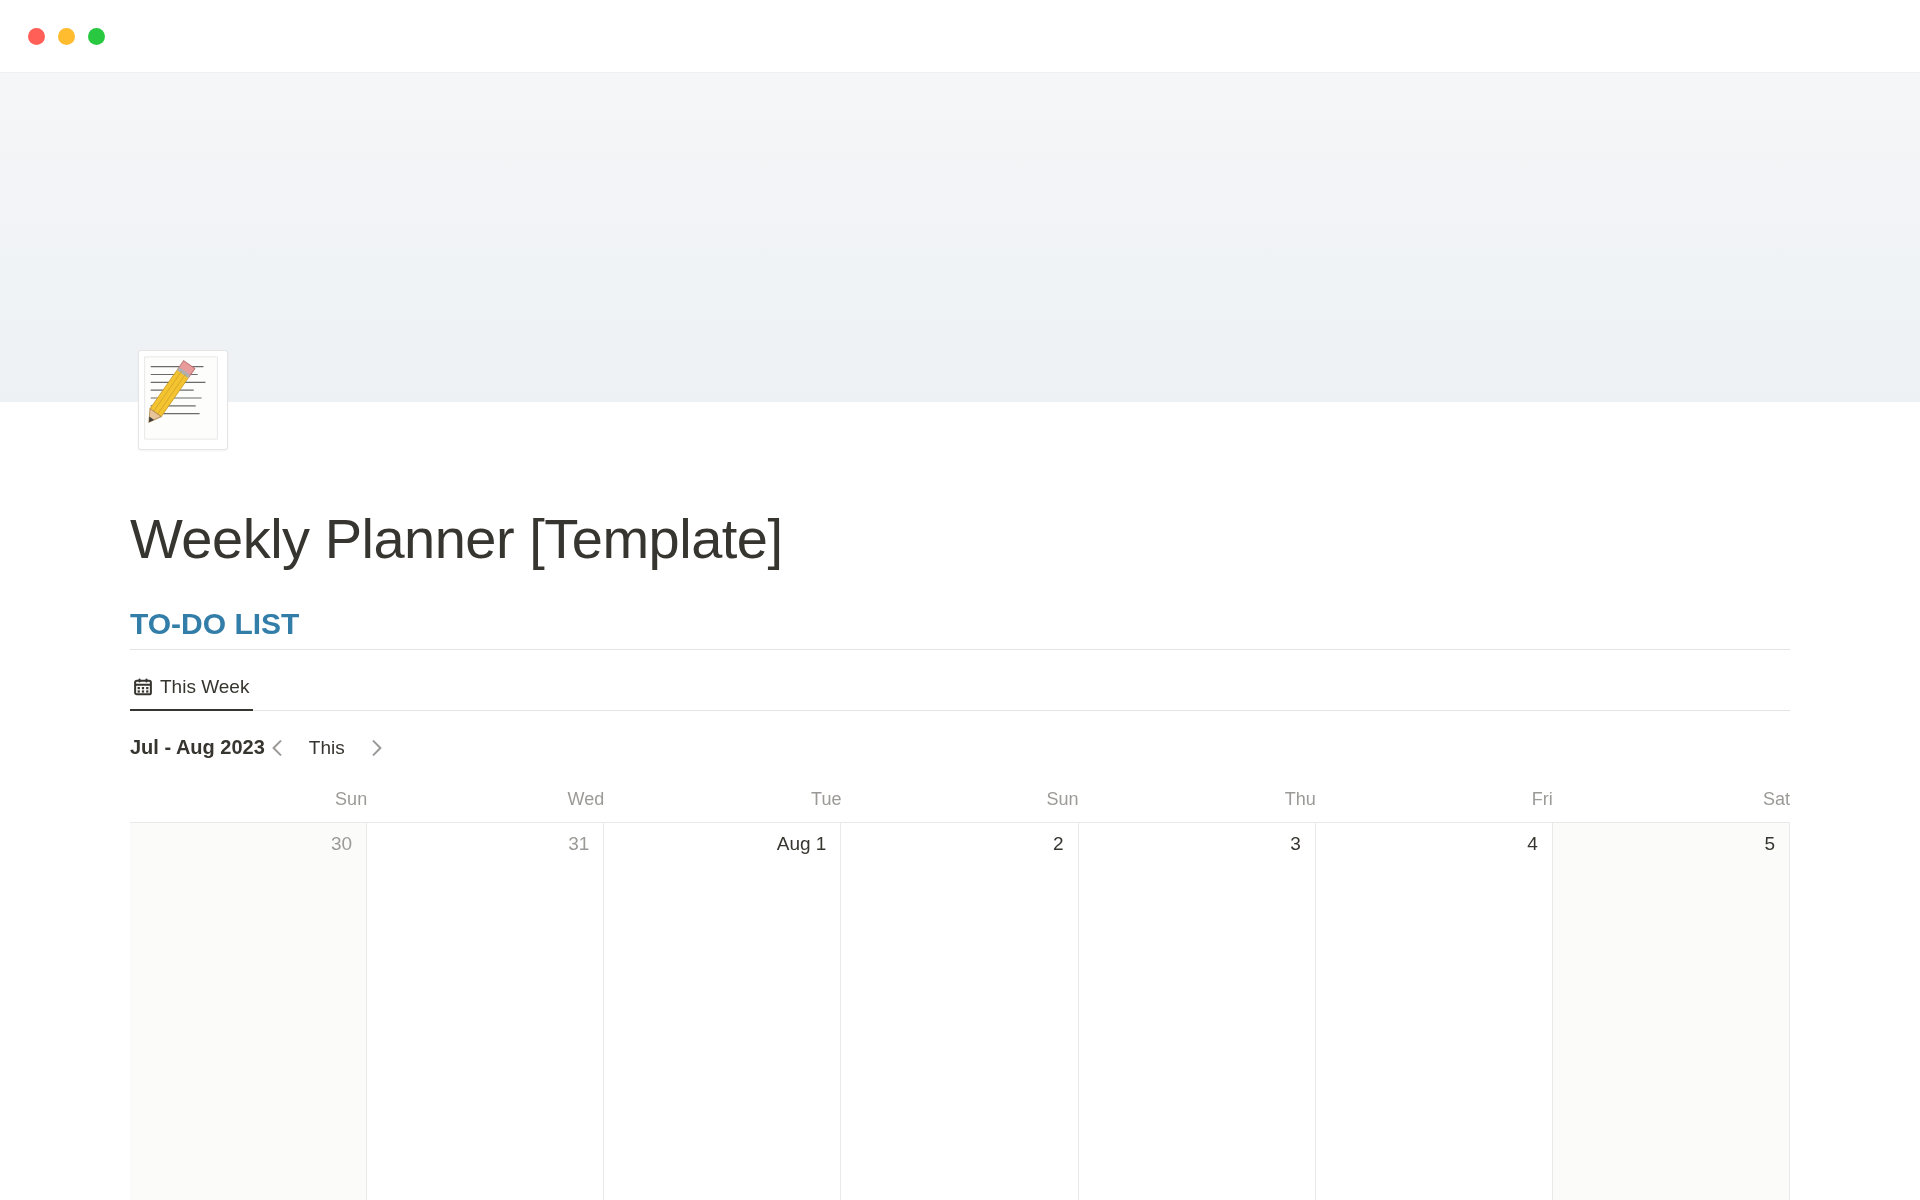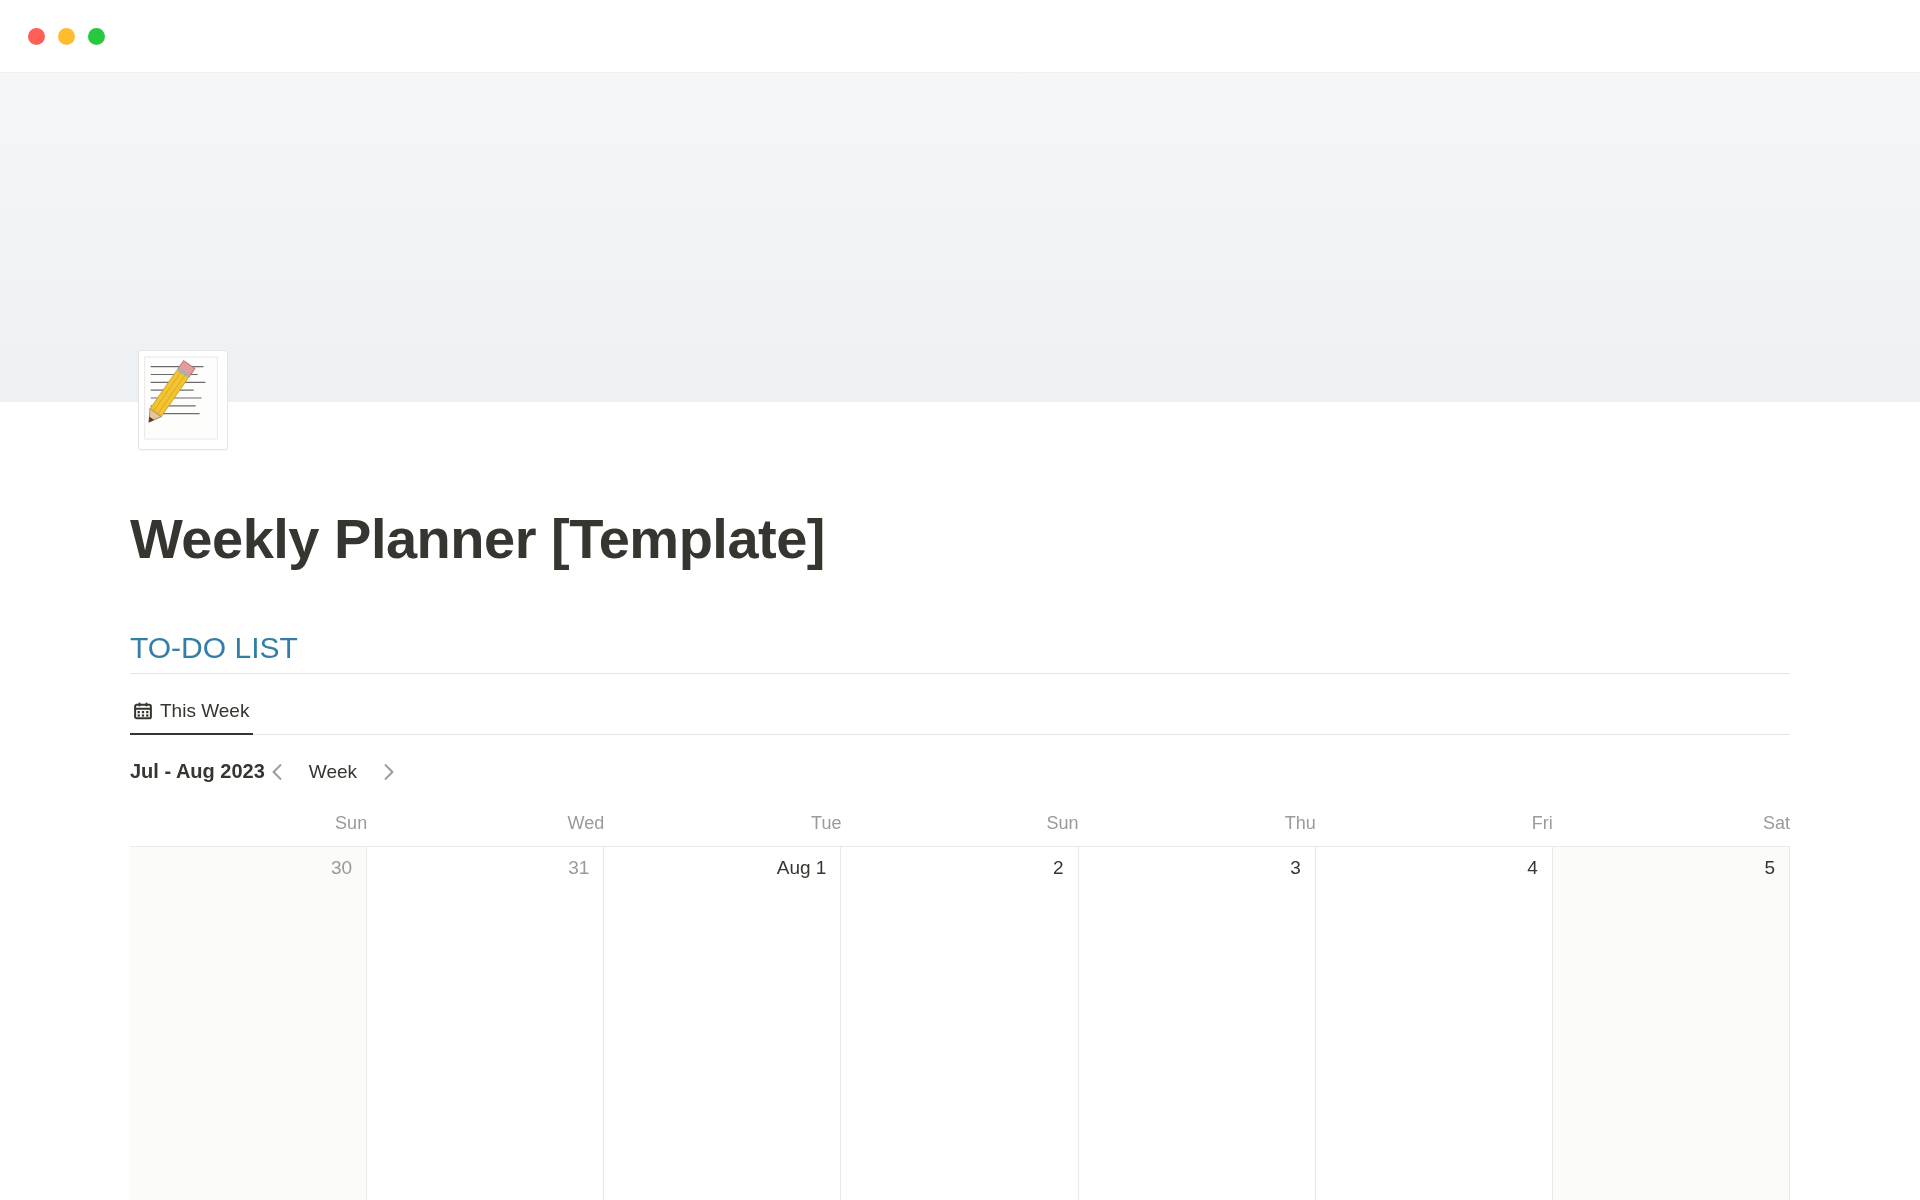--- a/index.html
+++ b/index.html
@@ -63,29 +63,29 @@
   height: 100%;
 }
 
 .content {
   padding: 0 130px;
   padding-top: 104px;
 }
 
 .page-title {
   font-size: 56px;
-  font-weight: 700;
+  font-weight: 400;
   letter-spacing: -0.5px;
   color: #37352f;
-  margin-bottom: 60px;
+  margin-bottom: 36px;
 }
 
 .section-heading {
   font-size: 30px;
-  font-weight: 400;
+  font-weight: 700;
   color: #337ea9;
   margin-bottom: 18px;
   padding-bottom: 8px;
   border-bottom: 1.5px solid #e5e5e5;
 }
 
 .view-tabs {
   display: flex;
   border-bottom: 1.5px solid #e5e5e5;
   margin-bottom: 22px;
@@ -250,21 +250,21 @@
   </div>
 
   <div class="calendar-header">
     <div class="month-label">Jul - Aug 2023</div>
     <div class="calendar-nav">
       <button class="nav-button">
         <svg width="10" height="16" viewBox="0 0 8 14">
           <path d="M7 1 L1 7 L7 13" fill="none" stroke="#9b9a97" stroke-width="1.8" stroke-linecap="round" stroke-linejoin="round"></path>
         </svg>
       </button>
-      <button class="today-button">Week</button>
+      <button class="today-button">This</button>
       <button class="nav-button">
         <svg width="10" height="16" viewBox="0 0 8 14">
           <path d="M1 1 L7 7 L1 13" fill="none" stroke="#9b9a97" stroke-width="1.8" stroke-linecap="round" stroke-linejoin="round"></path>
         </svg>
       </button>
     </div>
   </div>
 
   <div class="calendar-grid">
     <div class="day-header">Sun</div>

